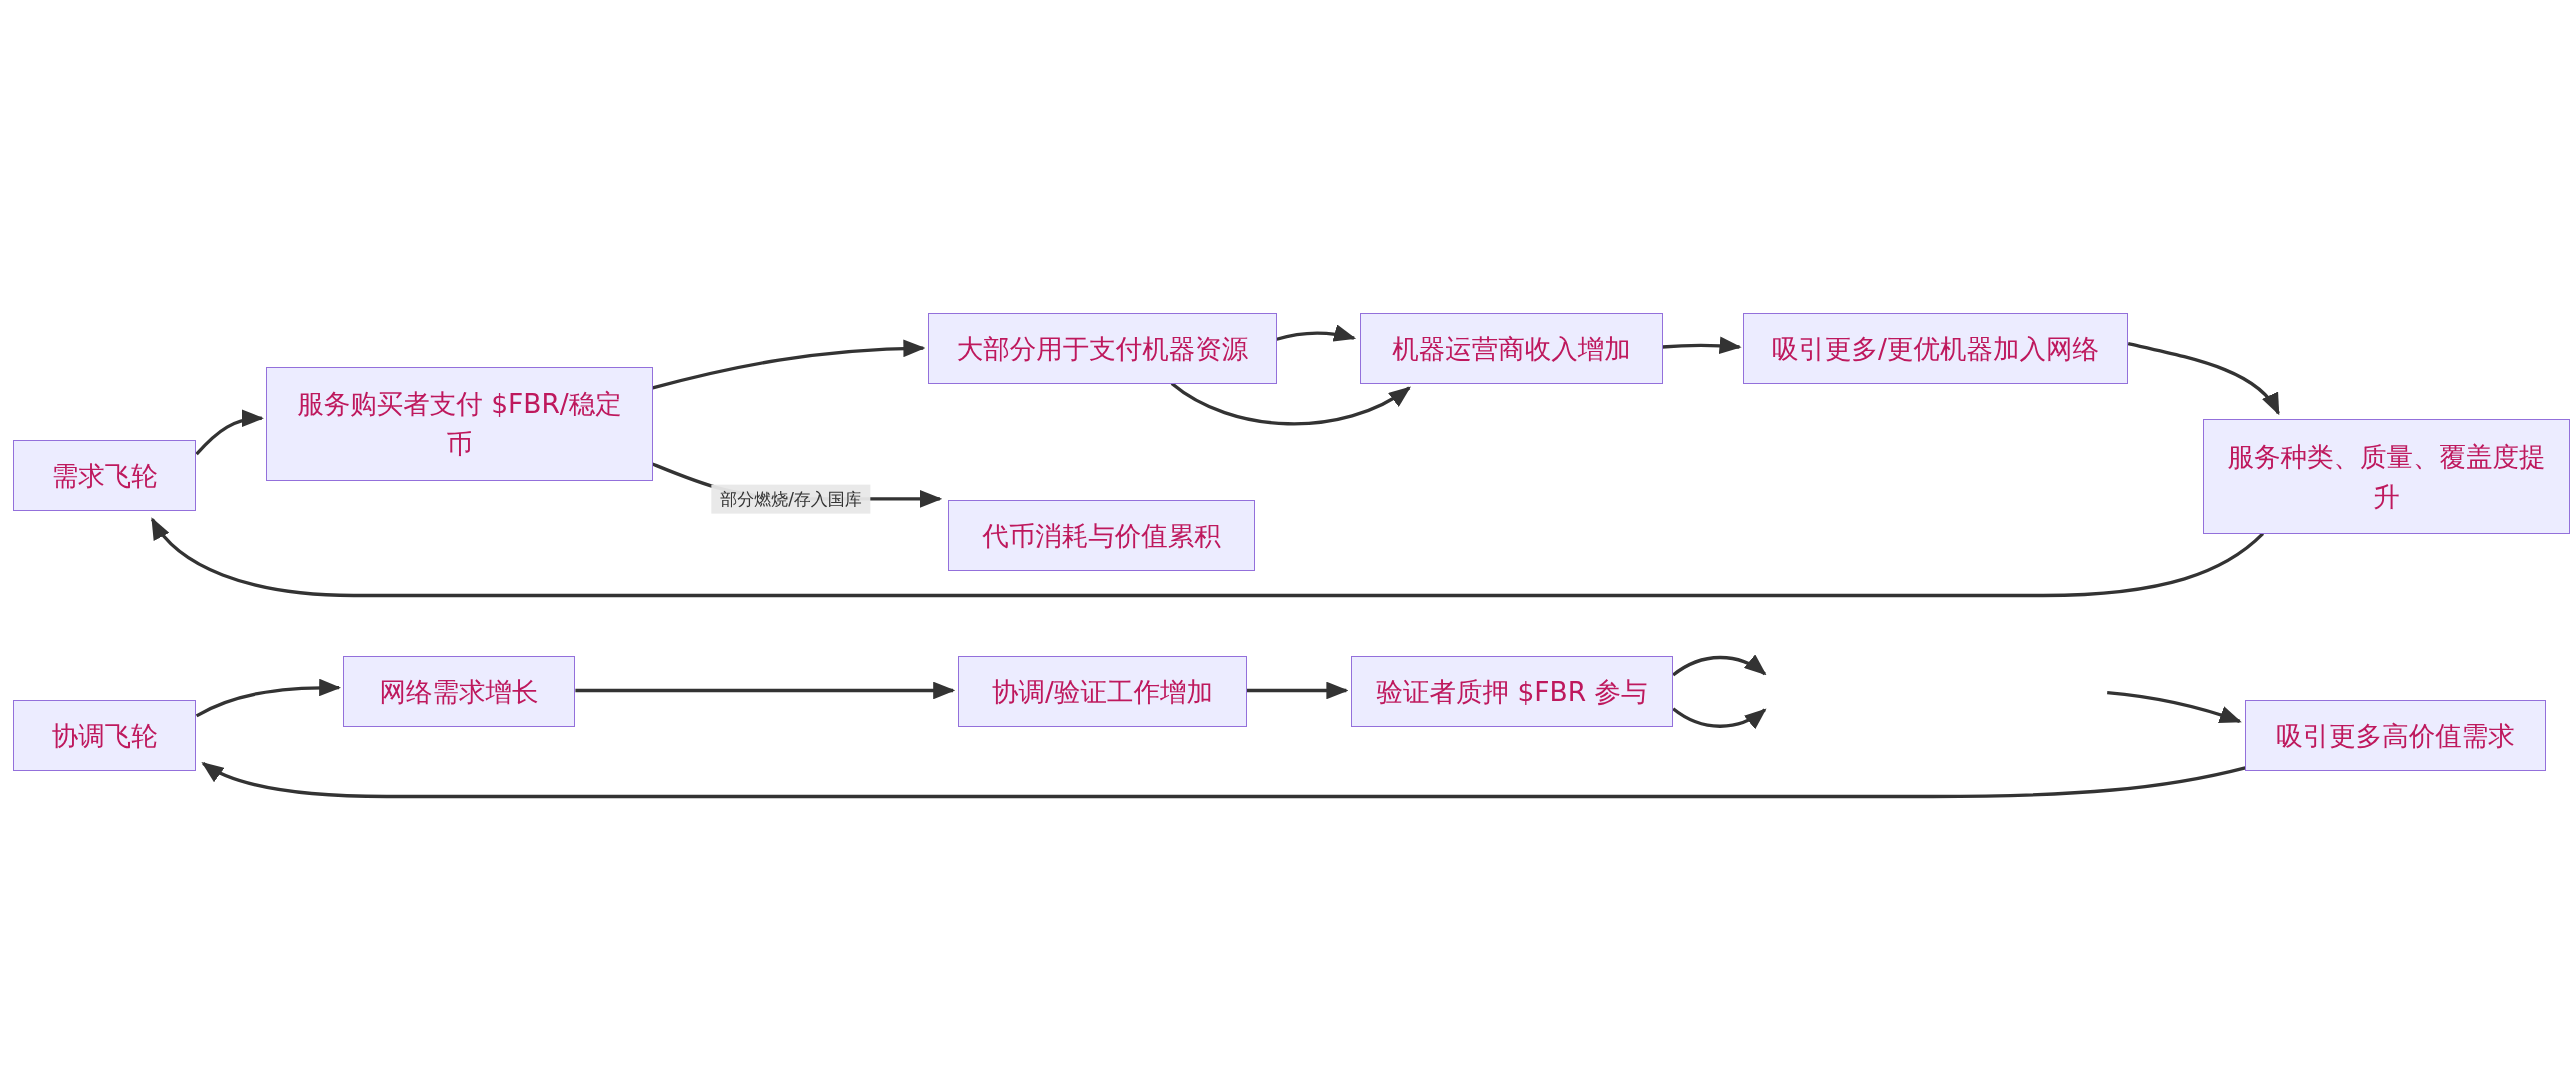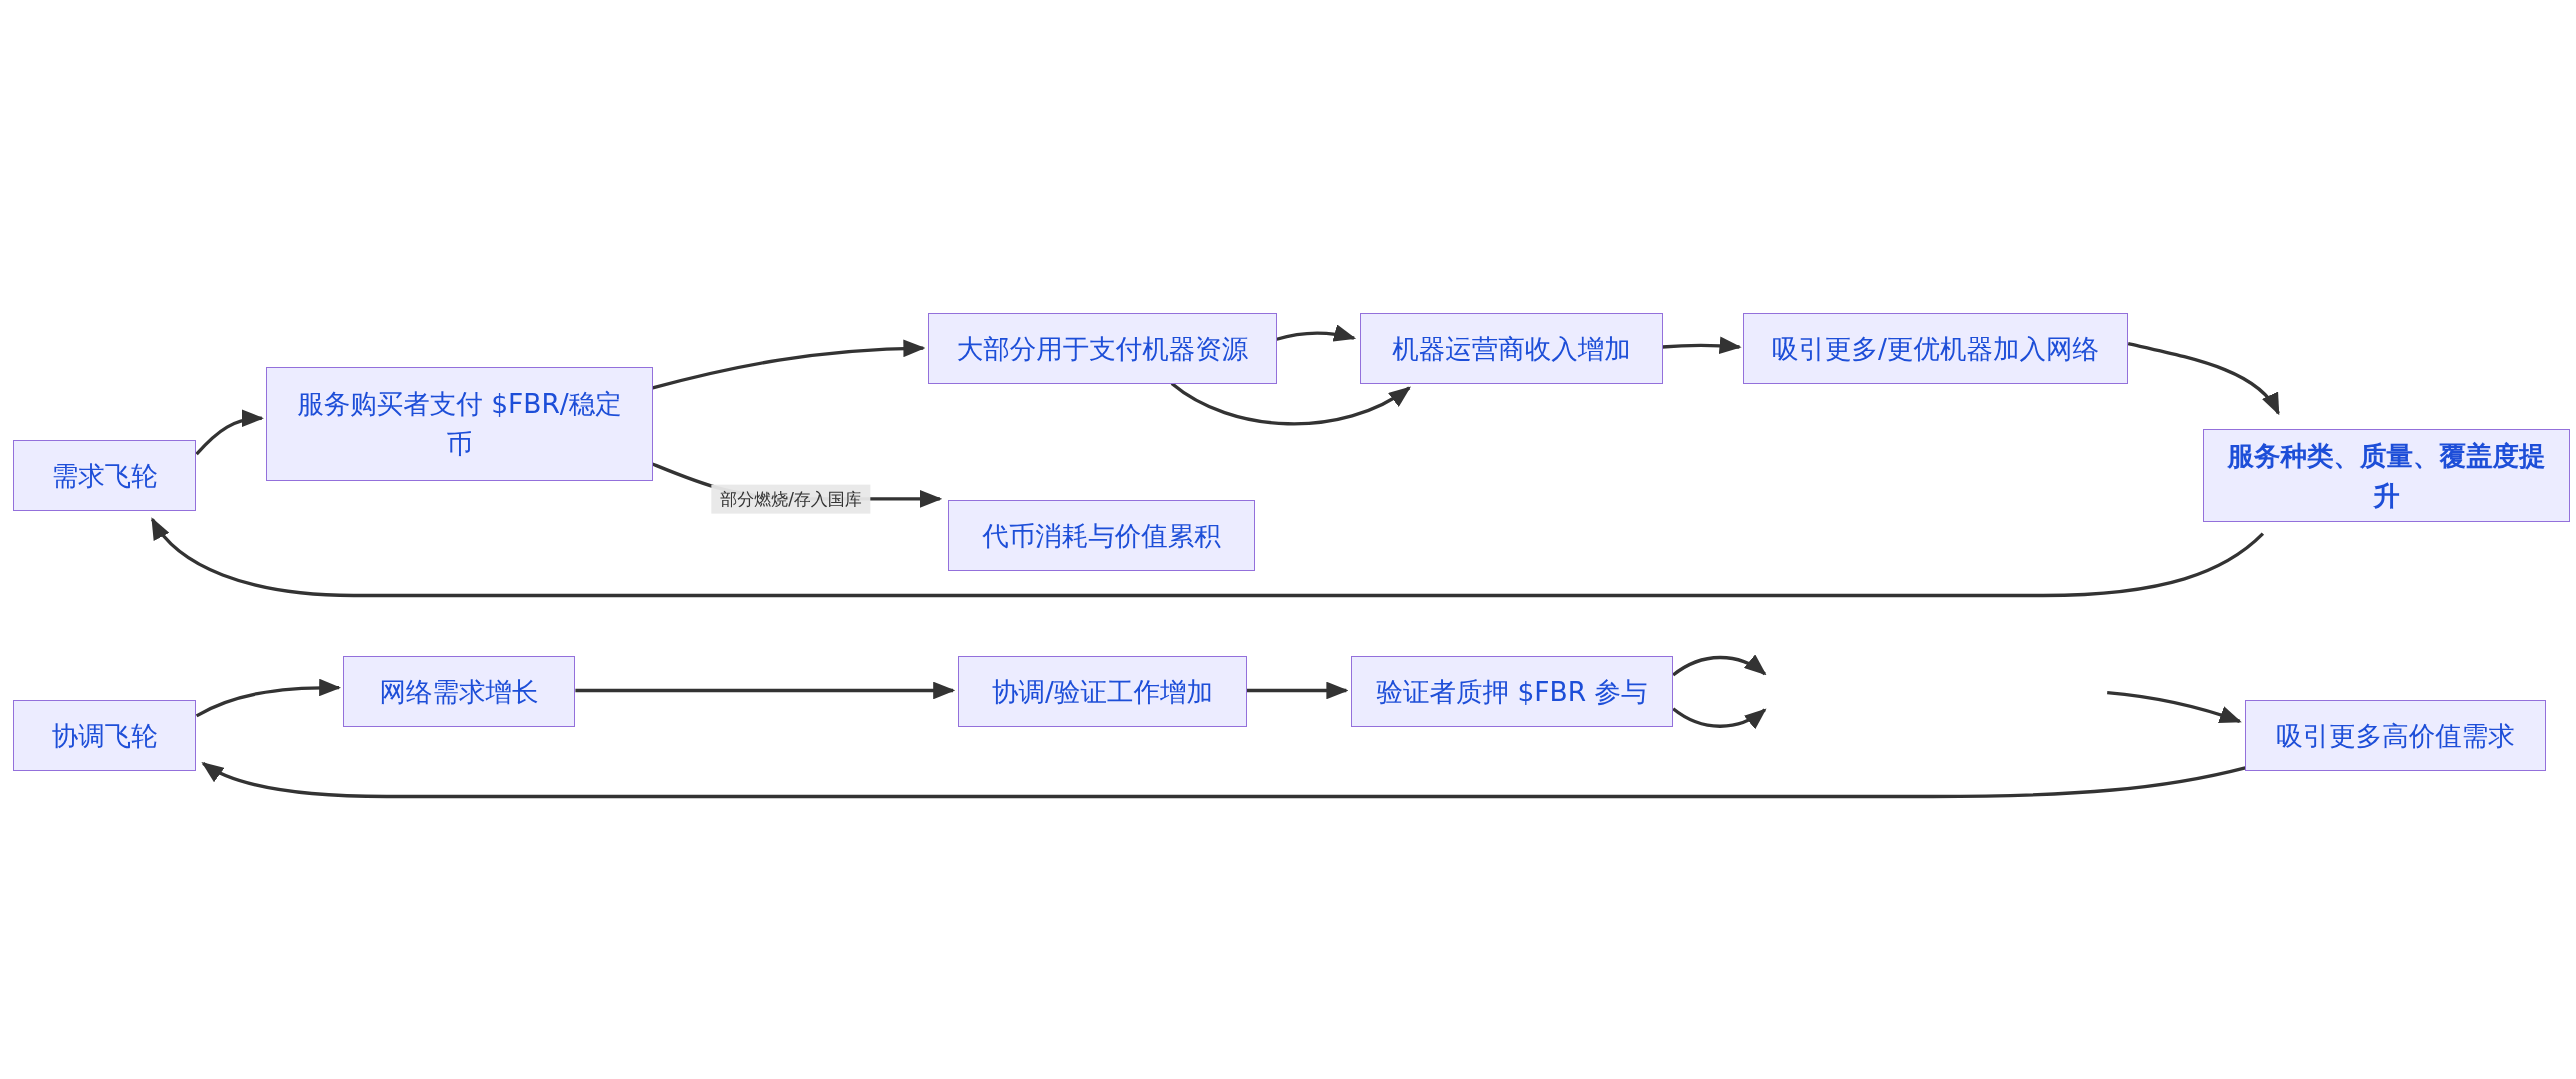--- a/index.html
+++ b/index.html
@@ -19,21 +19,21 @@
   #edge-layer path.edge {
     fill: none;
     stroke: #333333;
     stroke-width: 6px;
   }
   .node {
     position: absolute;
     box-sizing: border-box;
     background: #ECECFF;
     border: 1.7px solid #9370DB;
-    color: #1d4ed8;
+    color: #be185d;
     display: flex;
     align-items: center;
     justify-content: center;
     text-align: center;
     font-size: 26.5px;
     line-height: 1.5;
     white-space: pre-line;
   }
   .edge-label {
     position: absolute;
@@ -80,21 +80,21 @@
 
   <div class="node" style="left:266px; top:367px; width:387px; height:114px;">服务购买者支付 $FBR/稳定
 币</div>
 
   <div class="node" style="left:928px; top:313px; width:349px; height:71px;">大部分用于支付机器资源</div>
 
   <div class="node" style="left:1360px; top:313px; width:303px; height:71px;">机器运营商收入增加</div>
 
   <div class="node" style="left:1743px; top:313px; width:385px; height:71px;">吸引更多/更优机器加入网络</div>
 
-  <div class="node" style="left:2203px; top:429px; width:367px; height:93px;font-weight:bold;">服务种类、质量、覆盖度提
+  <div class="node" style="left:2203px; top:419px; width:367px; height:115px;">服务种类、质量、覆盖度提
 升</div>
 
   <div class="node" style="left:948px; top:464px; width:307px; height:71px;margin-top:36px;">代币消耗与价值累积</div>
 
   <div class="edge-label" style="left:791px; top:499px;">部分燃烧/存入国库</div>
 
   <div class="node" style="left:13.3px; top:700px; width:183px; height:71px;">协调飞轮</div>
 
   <div class="node" style="left:343px; top:656px; width:232px; height:71px;">网络需求增长</div>
 

